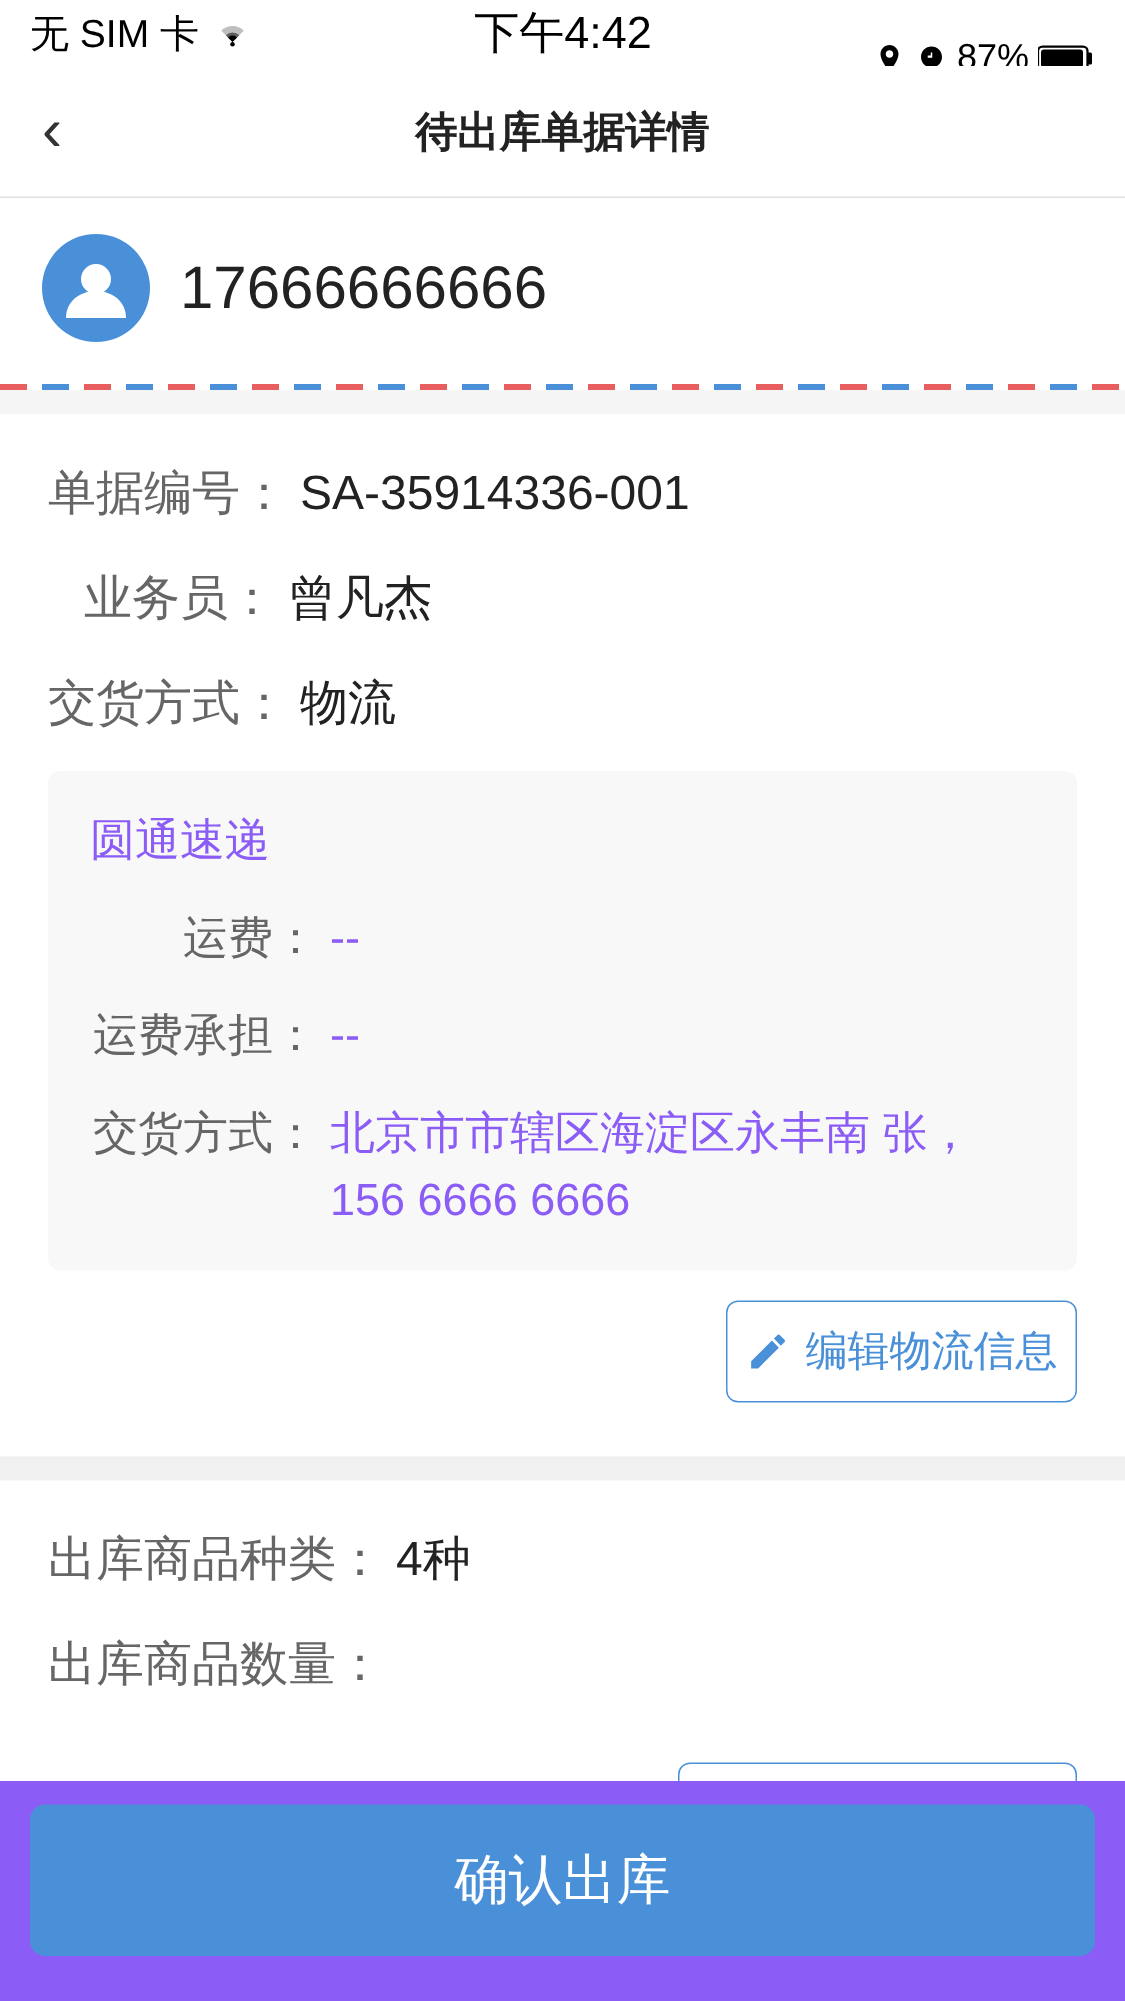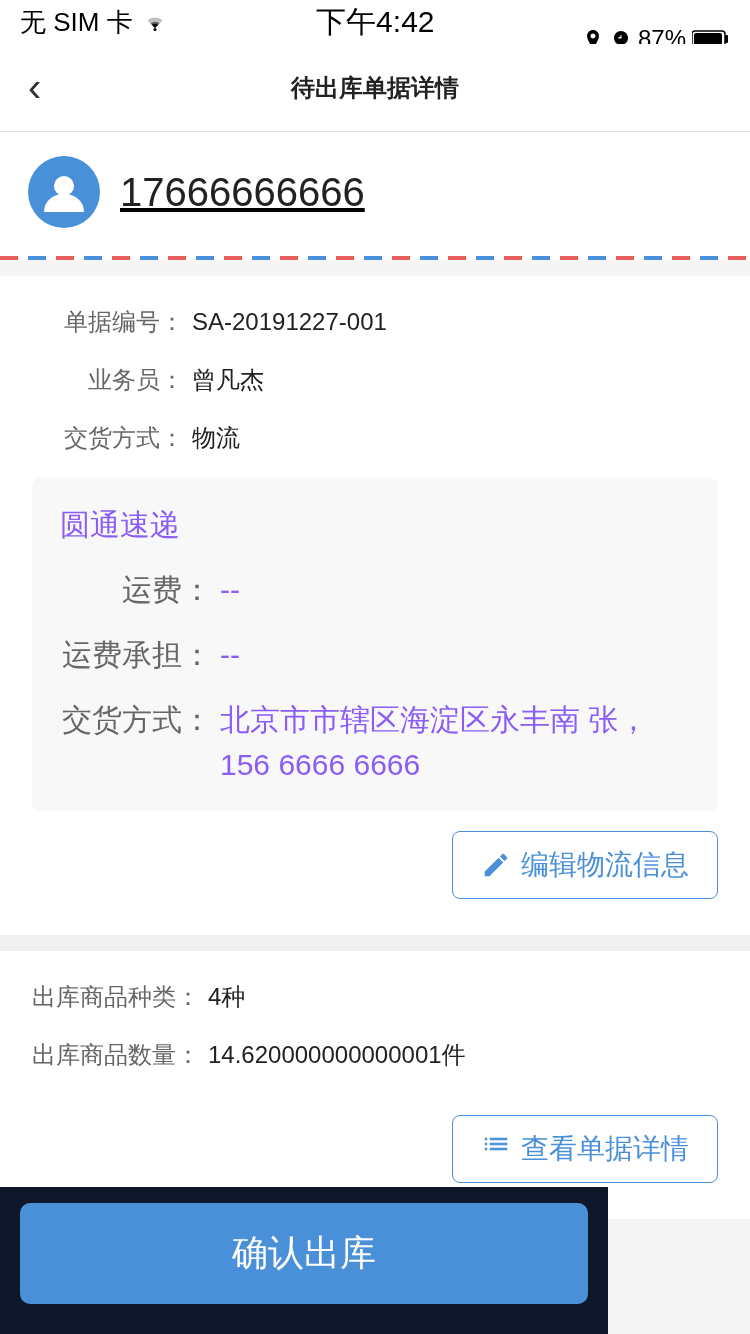--- a/index.html
+++ b/index.html
@@ -54,34 +54,33 @@
       border-bottom: 1px solid #e0e0e0;
     }
     .nav-back {
       position: absolute;
       left: 28px;
       font-size: 40px;
       color: #333;
       cursor: pointer;
     }
     .nav-title {
-      font-size: 24px;
+      font-size: 28px;
       font-weight: 600;
       color: #222;
     }
 
     
     .user-header {
       background: #fff;
       padding: 24px 28px;
       display: flex;
       align-items: center;
       gap: 20px;
       border-bottom: none;
-      text-decoration: underline;
     }
     .user-avatar {
       width: 72px;
       height: 72px;
       border-radius: 50%;
       background: #4a90d9;
       display: flex;
       align-items: center;
       justify-content: center;
       flex-shrink: 0;
@@ -118,21 +117,21 @@
     .section {
       background: #fff;
       margin-top: 16px;
       padding: 28px 32px;
     }
 
     .info-row {
       display: flex;
       align-items: flex-start;
       margin-bottom: 22px;
-      font-size: 24px;
+      font-size: 32px;
       line-height: 1.5;
     }
     .info-row:last-child {
       margin-bottom: 0;
     }
     .info-label {
       color: #666;
       min-width: 160px;
       text-align: right;
       flex-shrink: 0;
@@ -188,21 +187,21 @@
     .btn-row {
       display: flex;
       justify-content: flex-end;
       padding: 20px 0 8px 0;
     }
     .btn-edit {
       border: 1px solid #4a90d9;
       color: #4a90d9;
       background: #fff;
       border-radius: 8px;
-      padding: 14px 28px;
+      padding: 14px 12px;
       font-size: 28px;
       display: flex;
       align-items: center;
       gap: 10px;
       cursor: pointer;
     }
     .btn-edit svg {
       width: 30px;
       height: 30px;
       fill: #4a90d9;
@@ -237,22 +236,22 @@
       width: 30px;
       height: 30px;
       fill: #4a90d9;
     }
 
     
     .confirm-btn-wrapper {
       position: fixed;
       bottom: 0;
       left: 0;
-      width: 608px;
-      background: #0f172a;
+      width: 750px;
+      background: #8b5cf6;
       padding: 16px 0 30px 0;
     }
     .confirm-btn {
       display: block;
       width: calc(100% - 40px);
       margin: 0 auto;
       background: #4a90d9;
       color: #fff;
       font-size: 36px;
       font-weight: 500;
@@ -306,21 +305,21 @@
     </svg>
   </div>
   <span class="user-phone">17666666666</span>
 </div>
 
 <div class="dashed-separator"></div>
 
 <div class="section">
   <div class="info-row">
     <span class="info-label">单据编号：</span>
-    <span class="info-value">SA-20191227-001</span>
+    <span class="info-value">SA-35914336-001</span>
   </div>
   <div class="info-row">
     <span class="info-label">业务员：</span>
     <span class="info-value">曾凡杰</span>
   </div>
   <div class="info-row">
     <span class="info-label">交货方式：</span>
     <span class="info-value">物流</span>
   </div>
 
@@ -354,21 +353,20 @@
 
 <div class="divider"></div>
 
 <div class="product-section">
   <div class="info-row">
     <span class="info-label">出库商品种类：</span>
     <span class="info-value">4种</span>
   </div>
   <div class="info-row">
     <span class="info-label">出库商品数量：</span>
-    <span class="info-value">14.620000000000001件</span>
   </div>
 
   <div class="btn-row">
     <button class="btn-view-detail">
       <svg viewBox="0 0 24 24">
         <path d="M3 5h2V3H3v2zm0 4h2V7H3v2zm0 4h2v-2H3v2zm4-8h14V3H7v2zm0 4h14V7H7v2zm0 4h14v-2H7v2z"></path>
       </svg>
       <span>查看单据详情</span>
     </button>
   </div>

